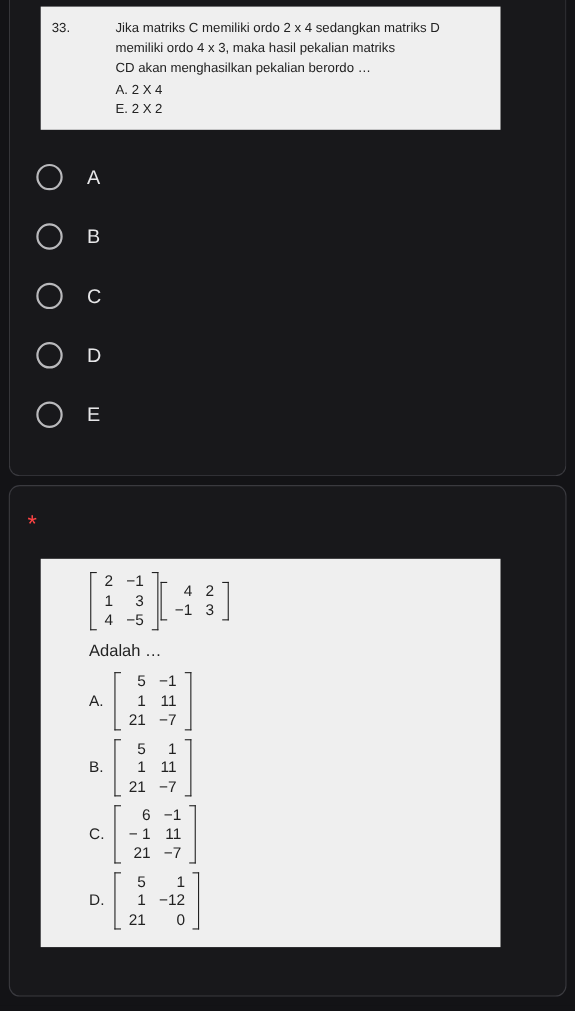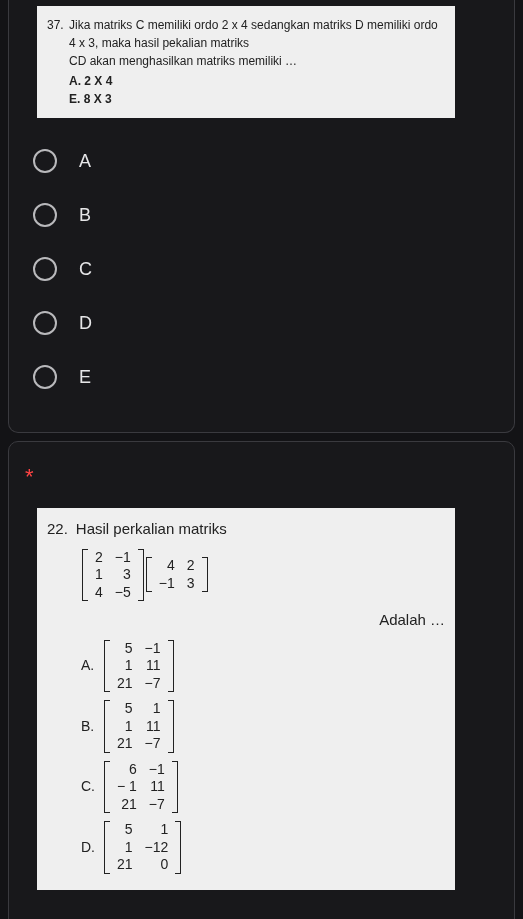--- a/index.html
+++ b/index.html
@@ -21,22 +21,22 @@
     padding: 10px 10px 10px 10px;
     margin: 0 12px 16px 12px;
     font-size: 12px;
     line-height: 1.5;
   }
   .question-image.q21 { width: 418px; }
   .question-image.q22 { width: 418px; }
 
   .q21-row { display: flex; }
   .q21-num { width: 22px; flex-shrink: 0; }
-  .q21-body { flex: 1; }
-  .q21-options { margin-top: 2px; font-weight: bold; }
+  .q21-body { flex: 1; margin-left: 36px; }
+  .q21-options { margin-top: 2px; }
   .q21-opt { margin-left: 0; }
 
   .options { margin: 8px 0 0 8px; }
   .option {
     display: flex;
     align-items: center;
     height: 54px;
     color: #e6e6e8;
     font-size: 18px;
   }
@@ -51,21 +51,21 @@
 
   .required {
     color: #f44;
     font-size: 22px;
     margin: 4px 0 18px 0;
   }
 
   
   .q22-header { display: flex; gap: 8px; font-size: 15px; margin-bottom: 6px; }
   .matrices-row { display: flex; align-items: center; margin-left: 34px; margin-bottom: 6px; }
-  .adalah { margin-left: 34px; font-size: 15px; margin-bottom: 6px; text-align: right; }
+  .adalah { margin-left: 34px; font-size: 15px; margin-bottom: 6px; }
 
   .matrix {
     display: inline-block;
     position: relative;
     padding: 0 7px;
     margin: 2px 1px;
   }
   .matrix::before, .matrix::after {
     content: "";
     position: absolute;
@@ -93,27 +93,27 @@
     margin-bottom: 4px;
   }
   .answ-label { width: 22px; font-size: 14px; }
 </style>
 </head>
 <body>
 
 <div class="card" style="margin-top:0; border-top-left-radius:0; border-top-right-radius:0; border-top:none; padding-top:6px;">
   <div class="question-image q21">
     <div class="q21-row">
-      <div class="q21-num">37.</div>
+      <div class="q21-num">33.</div>
       <div class="q21-body">
         <div>Jika matriks C memiliki ordo 2 x 4 sedangkan matriks D memiliki ordo 4 x 3, maka hasil pekalian matriks</div>
-        <div>CD akan menghasilkan matriks memiliki …</div>
+        <div>CD akan menghasilkan pekalian berordo …</div>
         <div class="q21-options">
           <div class="q21-opt">A.   2 X 4</div>
-          <div class="q21-opt">E.   8 X 3</div>
+          <div class="q21-opt">E.   2 X 2</div>
         </div>
       </div>
     </div>
   </div>
 
   <div class="options">
     <div class="option">
       <span class="radio"></span>
       <span>A</span>
     </div>
@@ -133,24 +133,20 @@
       <span class="radio"></span>
       <span>E</span>
     </div>
   </div>
 </div>
 
 <div class="card">
   <div class="required">*</div>
 
   <div class="question-image q22">
-    <div class="q22-header">
-      <span>22.</span>
-      <span>Hasil perkalian matriks</span>
-    </div>
 
     <div class="matrices-row">
       <span class="matrix">
         <table>
           <tbody>
               <tr>
                 <td>2</td>
                 <td>−1</td>
               </tr>
           <tr>

